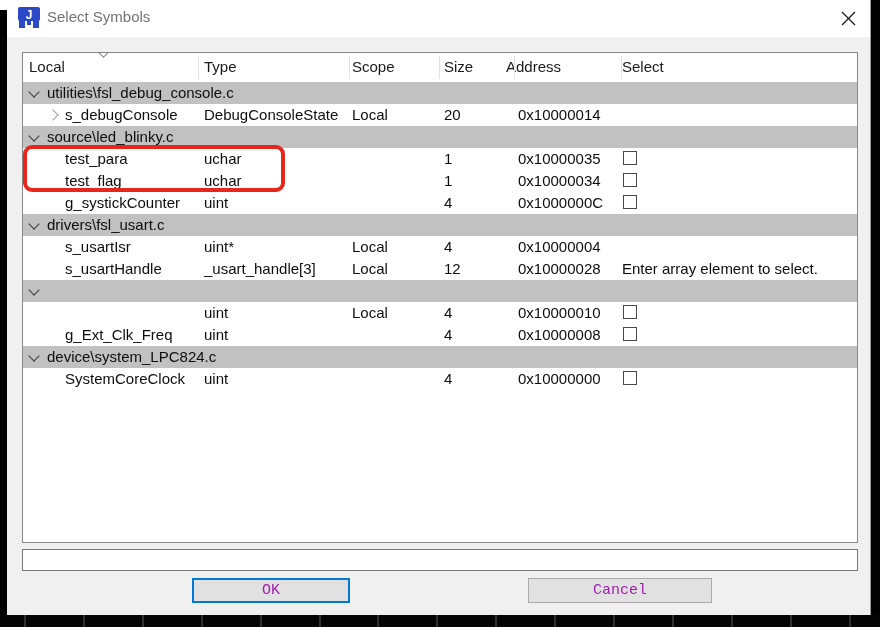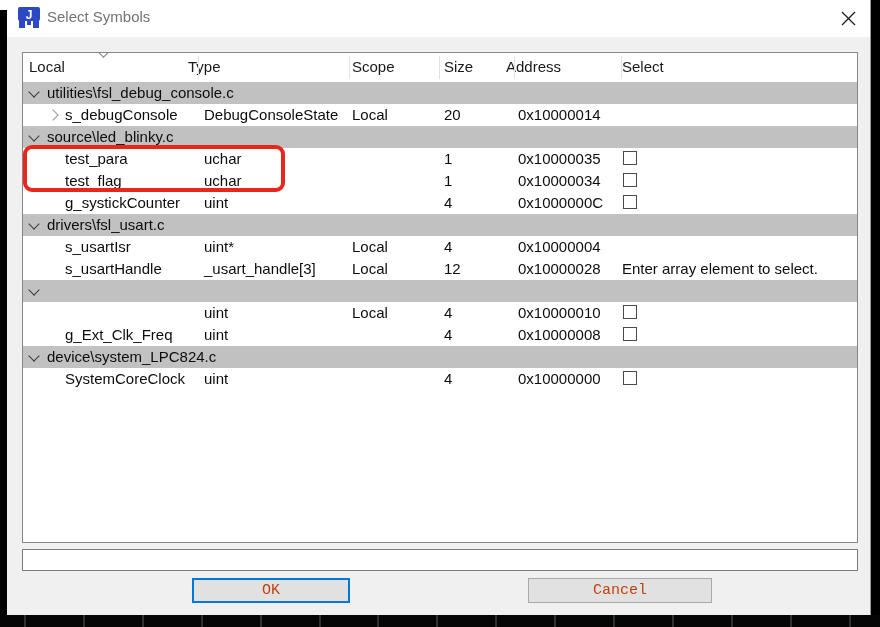--- a/index.html
+++ b/index.html
@@ -53,21 +53,21 @@
   }
   
   .filter-input{
     position:absolute;left:15px;top:549px;width:836px;height:22px;
     border:1px solid #7a7a7a;background:#fff;box-sizing:border-box;
     font-family:"Liberation Sans",sans-serif;font-size:14px;padding:0 4px;outline:none;
   }
   .btn{
     position:absolute;top:578px;height:25px;background:#e1e1e1;
     font-family:"Liberation Mono","DejaVu Sans Mono",monospace;
-    font-size:15px;color:#c2410c;box-sizing:border-box;cursor:pointer;padding:0;
+    font-size:15px;color:#a21caf;box-sizing:border-box;cursor:pointer;padding:0;
   }
   .ok{left:185px;width:158px;border:2px solid #0078d7;}
   .cancel{left:521px;width:184px;border:1px solid #a9a9a9;}
   
   .bottombar{position:absolute;left:0;top:615px;width:880px;height:12px;background:#050505;}
   .tick{position:absolute;top:0;width:2px;height:12px;background:#303030;}
 </style>
 </head>
 <body>
 
@@ -91,21 +91,21 @@
         <line x1="2" y1="2" x2="15" y2="15" stroke="#1a1a1a" stroke-width="1.3"></line>
         <line x1="15" y1="2" x2="2" y2="15" stroke="#1a1a1a" stroke-width="1.3"></line>
       </svg>
     </span>
   </div>
 
   <div class="table">
     <div class="thead">
       <span class="sortchev"></span>
     <span class="hcell" style="left: 6px;">Local</span>
-        <span class="hcell" style="left: 165px; text-align: right;">Type</span>
+        <span class="hcell" style="left: 181px; text-align: right;">Type</span>
         <span class="hcell" style="left: 329px;">Scope</span>
         <span class="hcell" style="left: 421px;">Size</span>
         <span class="hcell" style="left: 483px;">Address</span>
         <span class="hcell" style="left: 599px;">Select</span>
         <span class="hsep" style="left: 175px;"></span>
         <span class="hsep" style="left: 326px;"></span>
         <span class="hsep" style="left: 416px;"></span>
         <span class="hsep" style="left: 491px;"></span>
         <span class="hsep" style="left: 598px;"></span>
       </div>

